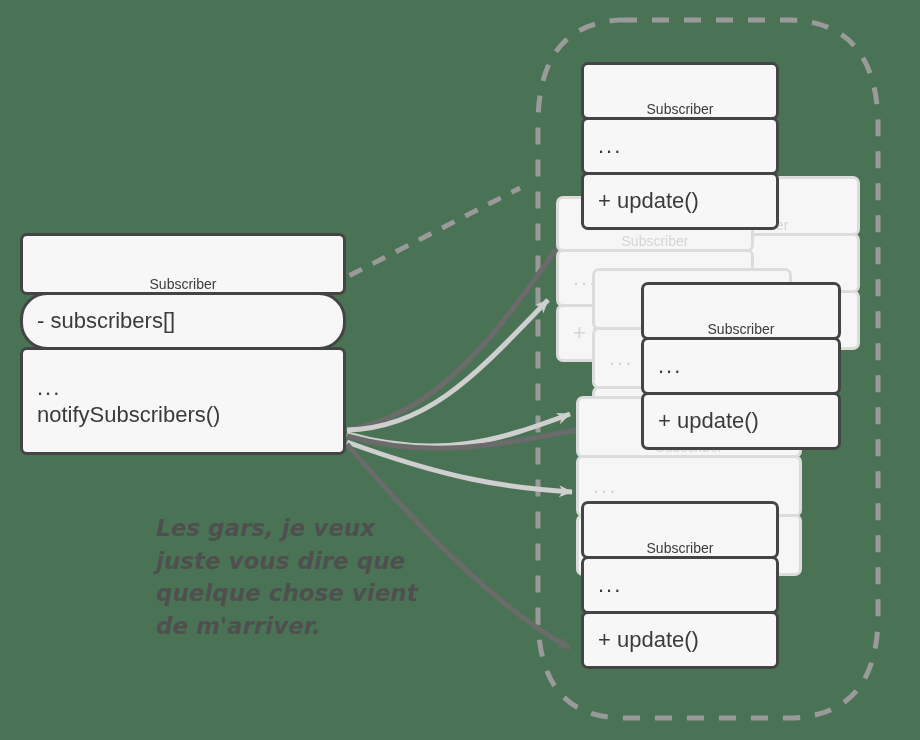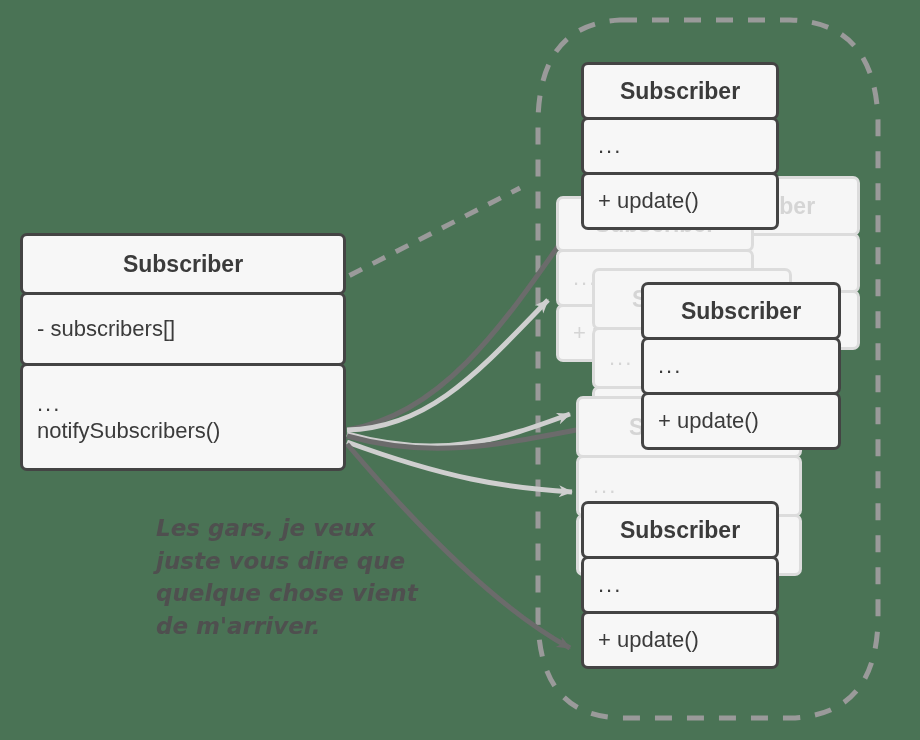--- a/index.html
+++ b/index.html
@@ -33,22 +33,23 @@
     border: 3px solid #444444;
     border-radius: 7px;
     display: flex;
     align-items: center;
     color: #3b3b3b;
     margin-top: -3px;
   }
   .uml .cell:first-child { margin-top: 0; }
   .uml .cell.title {
     justify-content: center;
-    font-weight: bold;
-    font-size: 23px;
+    font-weight: normal;
+    font-size: 14px;
+    align-items: flex-end;
   }
   .uml .cell.member {
     justify-content: flex-start;
     font-size: 22px;
     padding-left: 14px;
   }
   .uml .cell.member .stack-lines {
     display: flex;
     flex-direction: column;
     line-height: 1.25;
@@ -157,21 +158,21 @@
       </div>
     <div class="cell member" style="height:62px;">
         <span>+ update()</span>
       </div>
   </div>
 
   <div class="uml" style="left:20px; top:233px; width:326px; z-index:6;">
     <div class="cell title" style="height:62px;">
       <span>Subscriber</span>
     </div>
-    <div class="cell member" style="height:74px;">
+    <div class="cell member" style="height:58px;border-radius:27px;">
       <span>- subscribers[]</span>
     </div>
     <div class="cell member" style="height:108px; align-items:center;">
       <span class="stack-lines">
         <span class="dots">...</span>
         <span>notifySubscribers()</span>
       </span>
     </div>
   </div>
 

